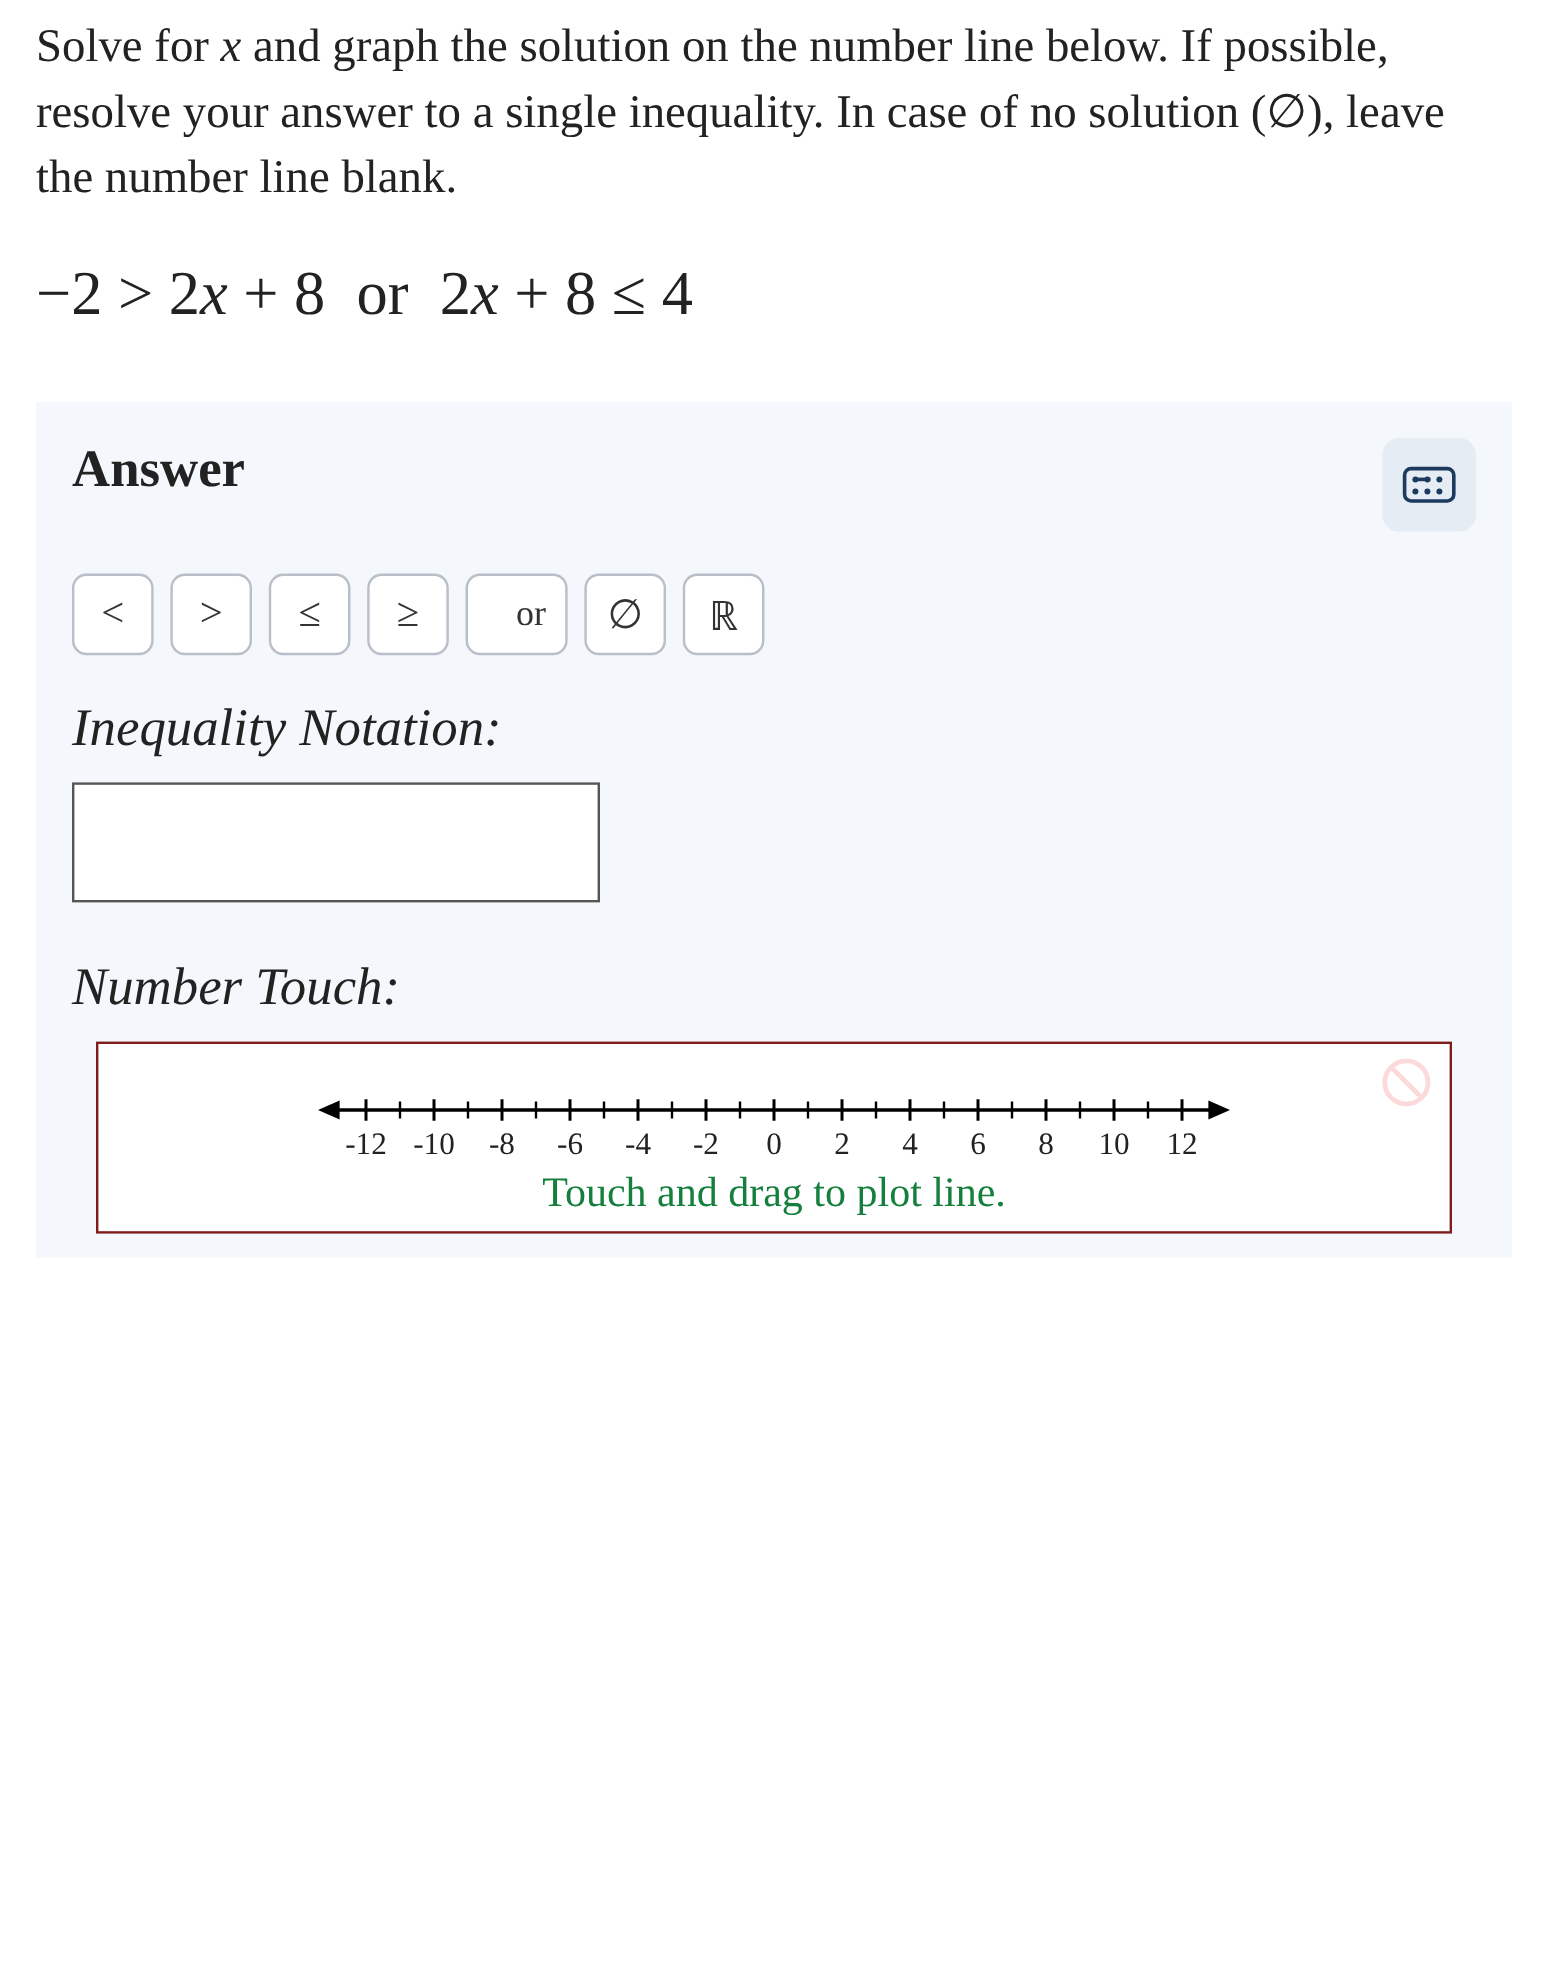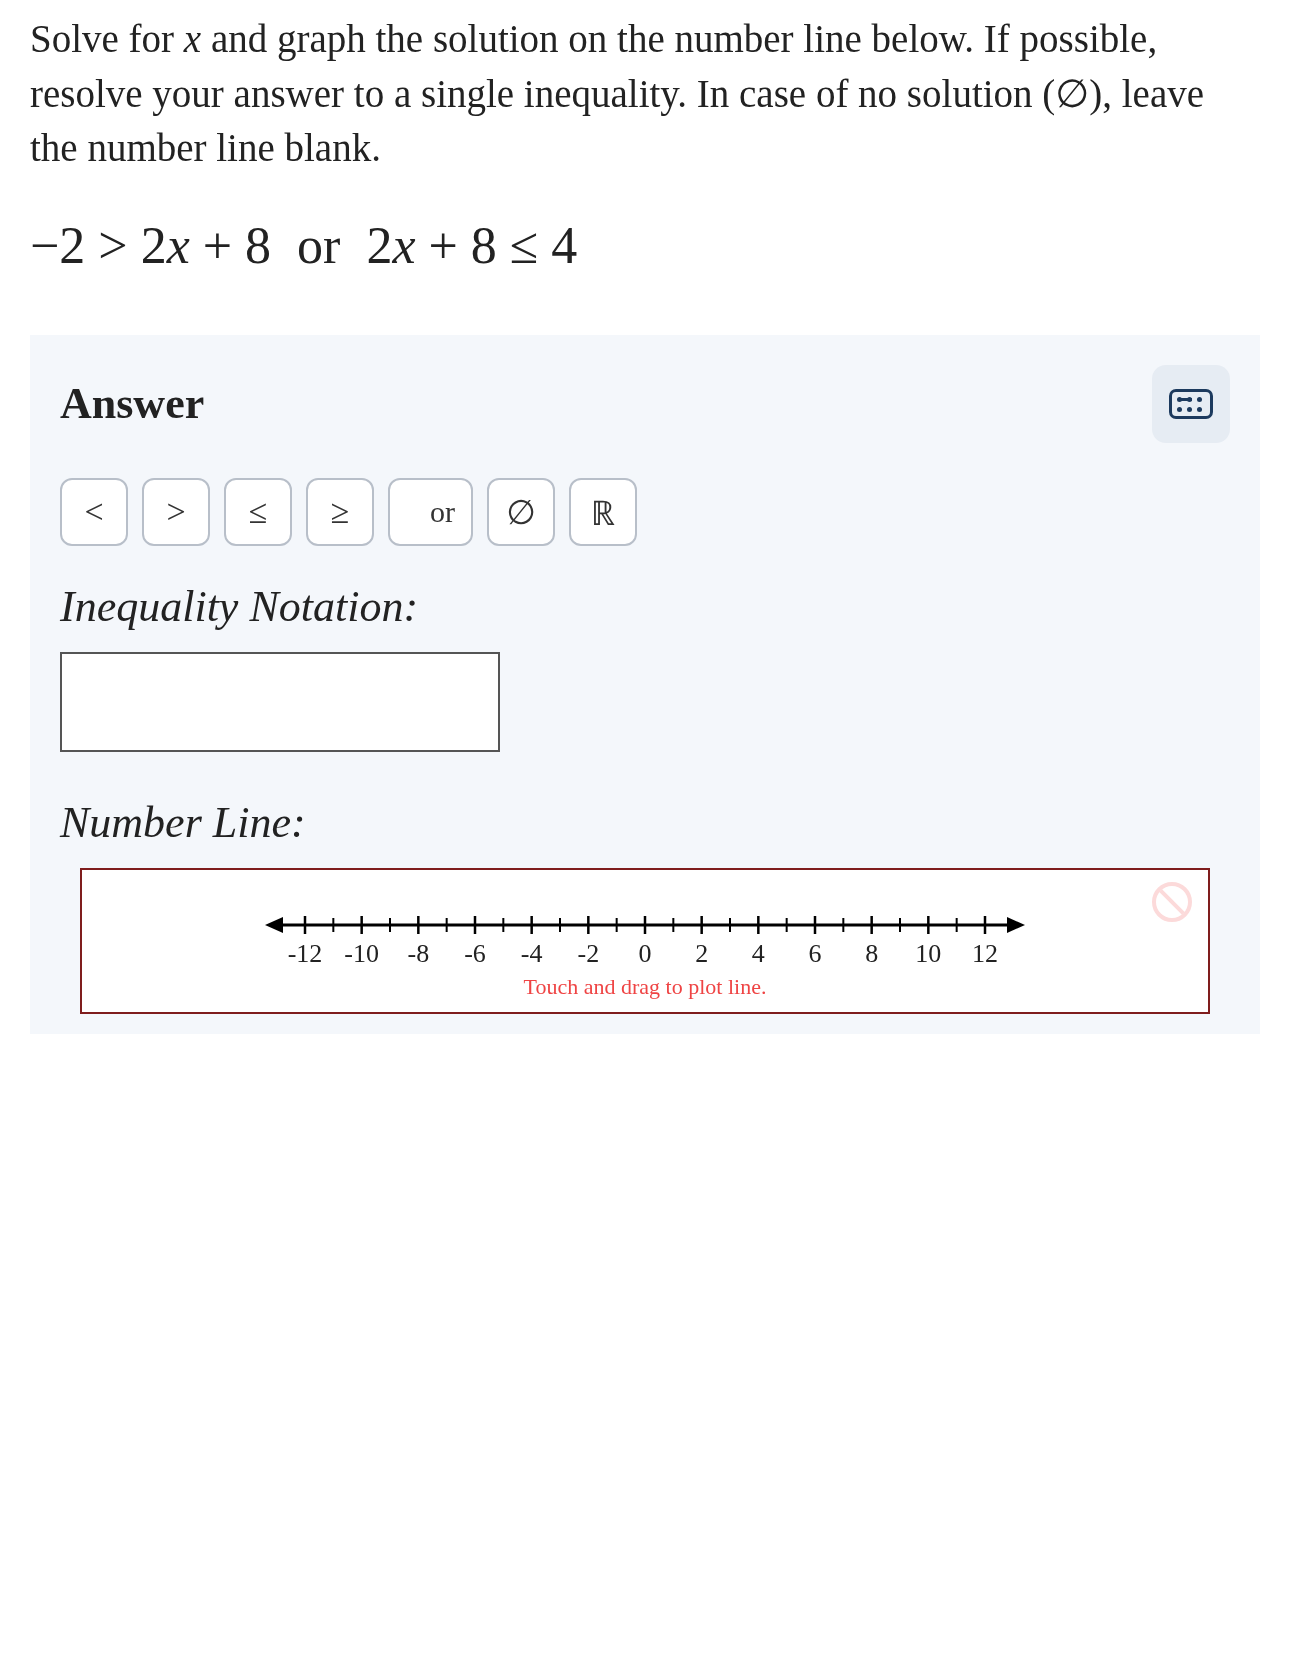--- a/index.html
+++ b/index.html
@@ -26,21 +26,21 @@
     margin: 30px 0 60px 0;
   }
   .answer-panel {
     background: #f4f7fb;
     padding: 30px 30px 20px 30px;
     position: relative;
   }
   .answer-header {
     display: flex;
     justify-content: space-between;
-    align-items: center;
+    align-items: flex-start;
     margin-bottom: 35px;
   }
   .answer-title {
     font-size: 44px;
     font-weight: 700;
     font-family: Georgia, serif;
   }
   .keypad-btn {
     width: 78px;
     height: 78px;
@@ -134,22 +134,22 @@
     position: absolute;
     top: 50%; left: 50%;
     width: 32px;
     height: 4px;
     background: #fcdada;
     transform: translate(-50%, -50%) rotate(45deg);
   }
   .numline-svg { width: 100%; height: 80px; display: block; }
   .numline-hint {
     text-align: center;
-    font-size: 22px;
-    color: #ef4444;
+    font-size: 35px;
+    color: #15803d;
     font-family: Georgia, serif;
     margin-top: 4px;
   }
   .tick-label {
     font-family: Georgia, serif;
     font-size: 26px;
     fill: #222;
     text-anchor: middle;
   }
 </style>
@@ -179,21 +179,21 @@
       <div class="sym-btn">≤</div>
       <div class="sym-btn">≥</div>
       <div class="sym-btn or-btn">or</div>
       <div class="sym-btn">∅</div>
       <div class="sym-btn">ℝ</div>
     </div>
 
     <div class="section-label">Inequality Notation:</div>
     <input class="notation-input" type="text" value="" style="">
 
-    <div class="section-label">Number Line:</div>
+    <div class="section-label">Number Touch:</div>
 
     <div class="numberline-box">
       <div class="clear-icon"></div>
       <svg class="numline-svg" viewBox="0 0 780 80">
         <line x1="20" y1="35" x2="760" y2="35" stroke="#000" stroke-width="3"></line>
         <polygon points="10,35 28,27 28,43" fill="#000"></polygon>
         <polygon points="770,35 752,27 752,43" fill="#000"></polygon>
         <g id="ticks-group">
             <line x1="50" x2="50" y1="26" y2="44" stroke="#000" stroke-width="2.5"></line>
             <text x="50" y="72" class="tick-label">-12</text>

